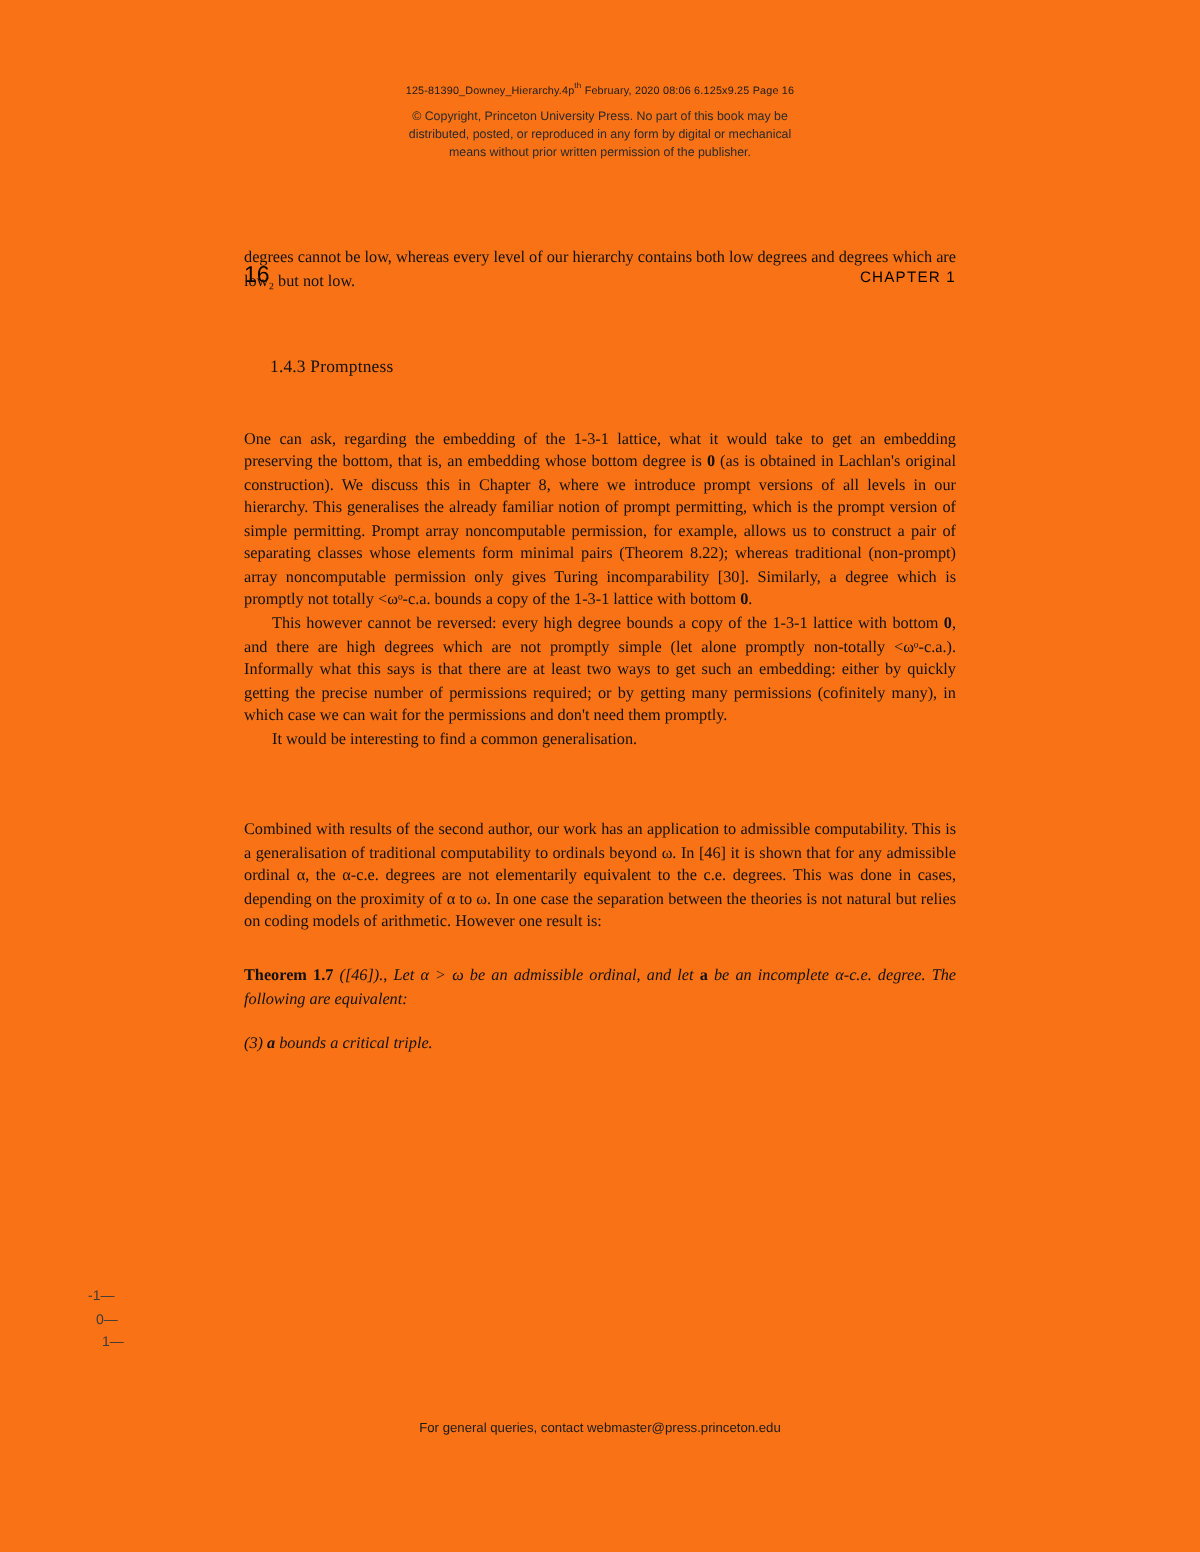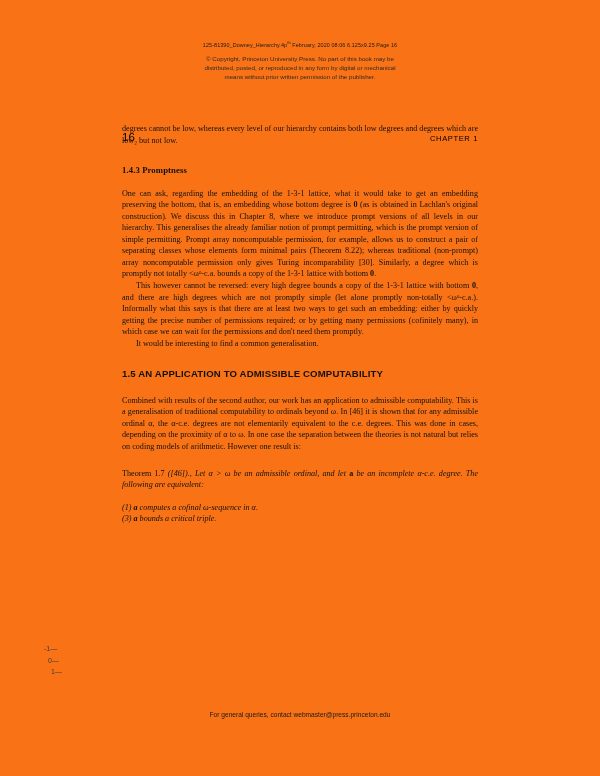--- a/index.html
+++ b/index.html
@@ -73,39 +73,39 @@
   }
   .body p {
     margin: 0;
     text-indent: 14px;
   }
   .body p.noindent { text-indent: 0; }
   .gap-sm { height: 11px; }
   .gap-md { height: 15px; }
   .gap-lg { height: 19px; }
   h3.subsec {
-    margin: 0;
+    margin: 13px;
     font-family: "Liberation Serif", serif;
-    font-weight: bold;
+    font-weight: normal;
     font-size: 8.7px;
     letter-spacing: 0.1px;
   }
   h2.section {
     margin: 0;
     font-family: "Liberation Sans", sans-serif;
     font-weight: bold;
     font-size: 9.6px;
     letter-spacing: 0.15px;
   }
   .thm {
     font-size: 8.15px;
     line-height: 11.55px;
     text-align: justify;
   }
-  .thm .thmhead { font-weight: normal; }
+  .thm .thmhead { font-weight: bold; }
   .thm i, .it { font-style: italic; }
   .list-items {
     margin: 0;
     padding: 0;
     list-style: none;
     font-style: italic;
     font-size: 8.15px;
     line-height: 11.55px;
   }
   .list-items li { margin: 0; }
@@ -161,35 +161,33 @@
     <h3 class="subsec">1.4.3  Promptness</h3>
     <div class="gap-sm"></div>
 
     <p class="noindent"><span>One can ask, regarding the embedding of the 1-3-1 lattice, what it would take to get an embedding preserving the bottom, that is, an embedding whose bottom degree is </span><span class="bf">0</span><span> (as is obtained in Lachlan's original construction). We discuss this in Chapter 8, where we introduce prompt versions of all levels in our hierarchy. This generalises the already familiar notion of prompt permitting, which is the prompt version of simple permitting. Prompt array noncomputable permission, for example, allows us to construct a pair of separating classes whose elements form minimal pairs (Theorem 8.22); whereas traditional (non-prompt) array noncomputable permission only gives Turing incomparability [30]. Similarly, a degree which is promptly not totally &lt;ωᵒ-c.a. bounds a copy of the 1-3-1 lattice with bottom </span><span class="bf">0</span><span>.</span></p>
 
     <p><span>This however cannot be reversed: every high degree bounds a copy of the 1-3-1 lattice with bottom </span><span class="bf">0</span><span>, and there are high degrees which are not promptly simple (let alone promptly non-totally &lt;ωᵒ-c.a.). Informally what this says is that there are at least two ways to get such an embedding: either by quickly getting the precise number of permissions required; or by getting many permissions (cofinitely many), in which case we can wait for the permissions and don't need them promptly.</span></p>
 
     <p>It would be interesting to find a common generalisation.</p>
 
     <div class="gap-lg"></div>
-    <h2 class="section">1.5   AN APPLICATION TO ADMISSIBLE COMPUTABILITY</h2>
     <div class="gap-md"></div>
 
     <p class="noindent">Combined with results of the second author, our work has an application to admissible computability. This is a generalisation of traditional computability to ordinals beyond ω. In [46] it is shown that for any admissible ordinal α, the α-c.e. degrees are not elementarily equivalent to the c.e. degrees. This was done in cases, depending on the proximity of α to ω. In one case the separation between the theories is not natural but relies on coding models of arithmetic. However one result is:</p>
 
     <div class="gap-md"></div>
 
     <div class="thm">
       <span class="thmhead">Theorem 1.7</span><span> </span><span class="it">([46]).</span><span>, </span><span class="it">Let α &gt; ω be an admissible ordinal, and let </span><span class="bf">a</span><span class="it"> be an incomplete α-c.e. degree. The following are equivalent:</span>
     </div>
 
     <div class="gap-sm"></div>
 
     <ul class="list-items">
-      <li><span>(1)</span> <span class="bf">a</span><span> computes a cofinal ω-sequence in α.</span></li>
       <li><span>(3)</span> <span class="bf">a</span><span> bounds a critical triple.</span></li>
     </ul>
 
     <div class="gap-md"></div>
 
   </div>
 
   <div class="marks">
     <div class="m1">-1—</div>
     <div class="m2">0—</div>

